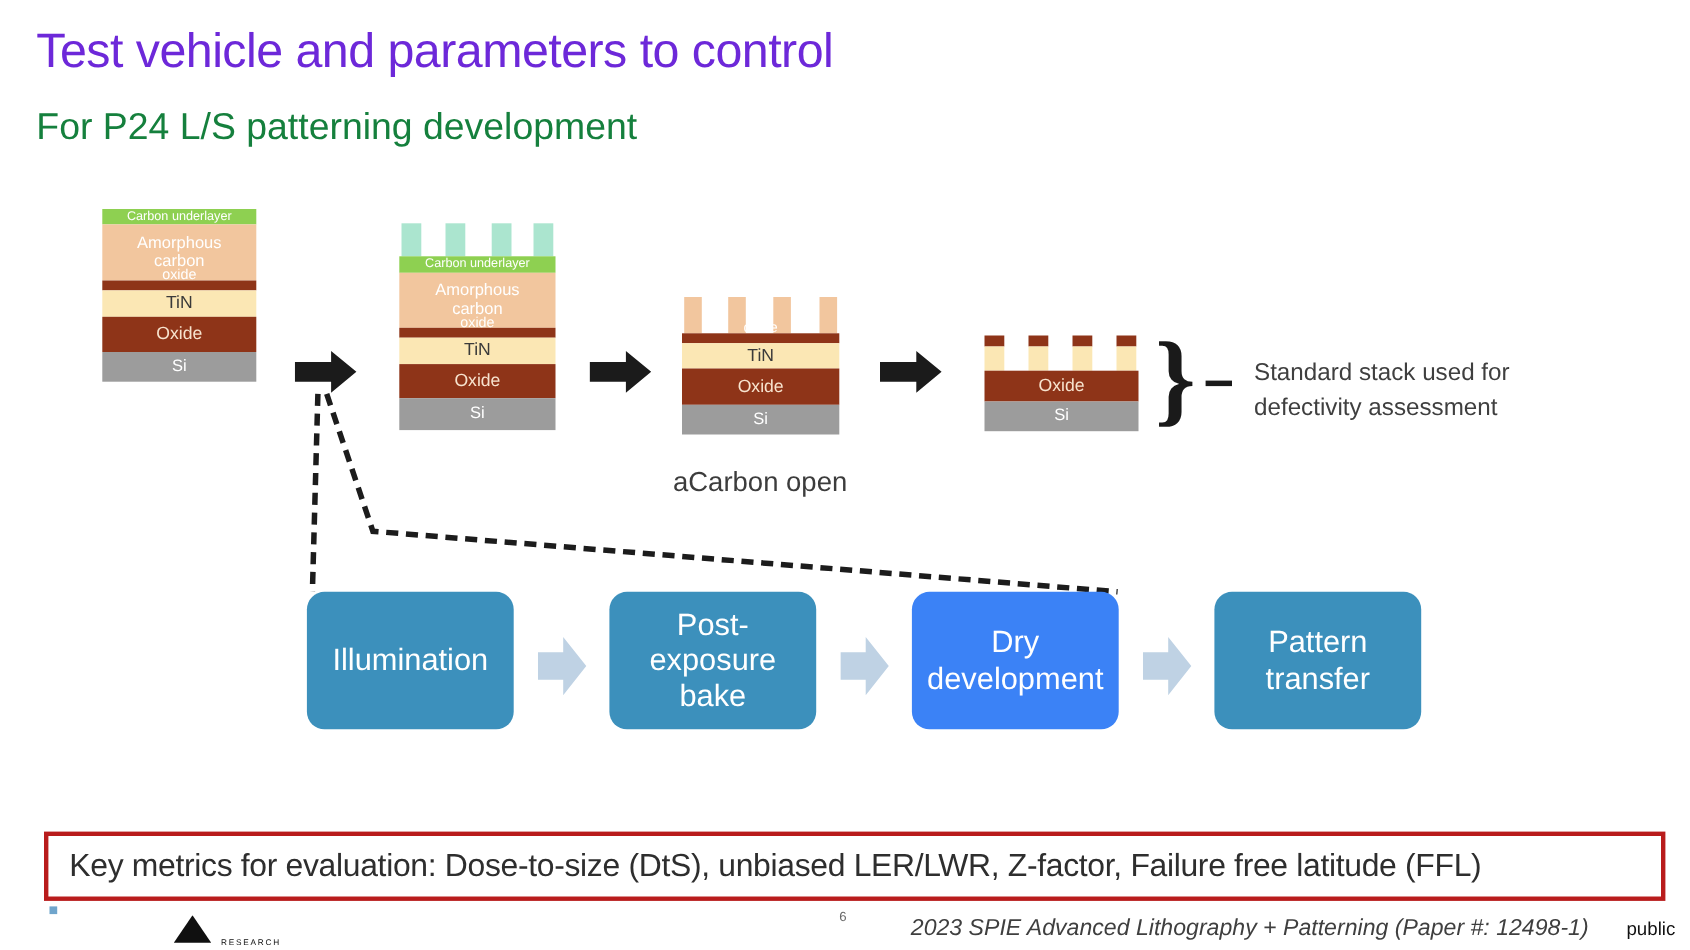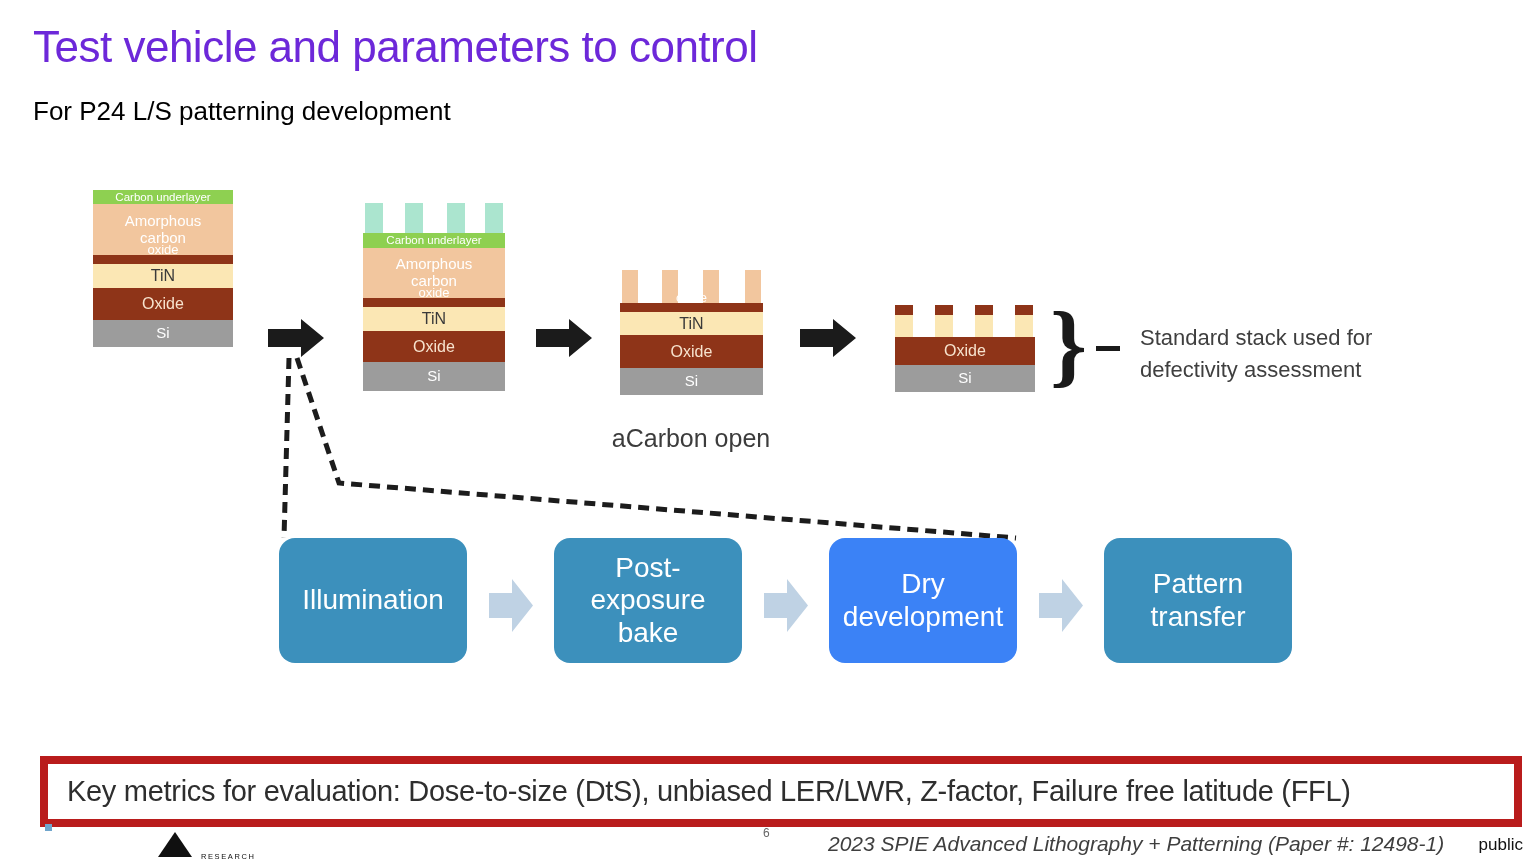--- a/index.html
+++ b/index.html
@@ -2,21 +2,21 @@
 <html><head>
 <meta charset="utf-8">
 <style>
   html,body{margin:0;padding:0;background:#fff;}
   body{width:1536px;height:864px;position:relative;overflow:hidden;
        font-family:"Liberation Sans",sans-serif;-webkit-font-smoothing:antialiased;}
   .abs{position:absolute;}
 
   
   .title{left:33px;top:22px;font-size:44px;font-weight:400;color:#3A99C7;letter-spacing:-0.5px;}
-  .subtitle{left:33px;top:96px;font-size:26px;font-weight:400;color:#000000;}
+  .subtitle{left:33px;top:96px;font-size:34px;font-weight:400;color:#15803d;}
 
   
   #stacks{position:absolute;inset:0;}
   .stack{position:absolute;}
   .bar-row{position:relative;width:100%;}
   .bar{position:absolute;top:0;height:100%;}
   .layer{position:relative;width:100%;display:flex;align-items:center;justify-content:center;overflow:visible;}
   .layer-label{line-height:1.12;text-align:center;white-space:pre-line;display:inline-block;z-index:3;position:relative;}
   .layer-label.raised{transform:translateY(-9px);}
   .stack-caption{position:absolute;transform:translateX(-50%);text-align:center;
@@ -31,21 +31,21 @@
          font-size:94px;line-height:0.95;color:#1a1a1a;}
   .brace-dash{left:1096px;top:346px;width:24px;height:5px;background:#1a1a1a;}
   .annotation-text{left:1140px;top:322px;font-size:22px;color:#3f3f3f;white-space:pre-line;line-height:1.45;}
 
   
   .pbox{position:absolute;top:538px;width:188px;height:125px;border-radius:16px;background:#3C90BC;
         display:flex;align-items:center;justify-content:center;}
   .pbox-label{color:#fff;font-size:28px;line-height:1.15;text-align:center;white-space:pre-line;}
 
   
-  .metrics-box{left:40px;top:756px;width:1447px;height:55px;border:8px solid #b91c1c;background:#fff;
+  .metrics-box{left:40px;top:756px;width:1447px;height:55px;border:4px solid #b91c1c;background:#fff;
                display:flex;align-items:center;padding-left:19px;box-sizing:content-box;}
   .metrics-text{font-size:29px;color:#2e2e2e;letter-spacing:-0.3px;white-space:nowrap;}
 
   
   .imec-square{left:45px;top:824px;width:7px;height:7px;background:#6FA5CC;}
   .imec-word{left:57px;top:826px;font-size:32px;font-weight:700;color:#3d3d3d;letter-spacing:0.5px;margin-top:40px;}
   .lam-tri{left:158px;top:832px;}
   .lam-word{left:199px;top:861px;font-family:"Liberation Serif",serif;font-size:30px;color:#0e0e0e;line-height:1;}
   .lam-mark{font-size:12px;vertical-align:14px;}
   .lam-sub{left:201px;top:852px;font-size:7.5px;letter-spacing:1.6px;color:#0e0e0e;}

